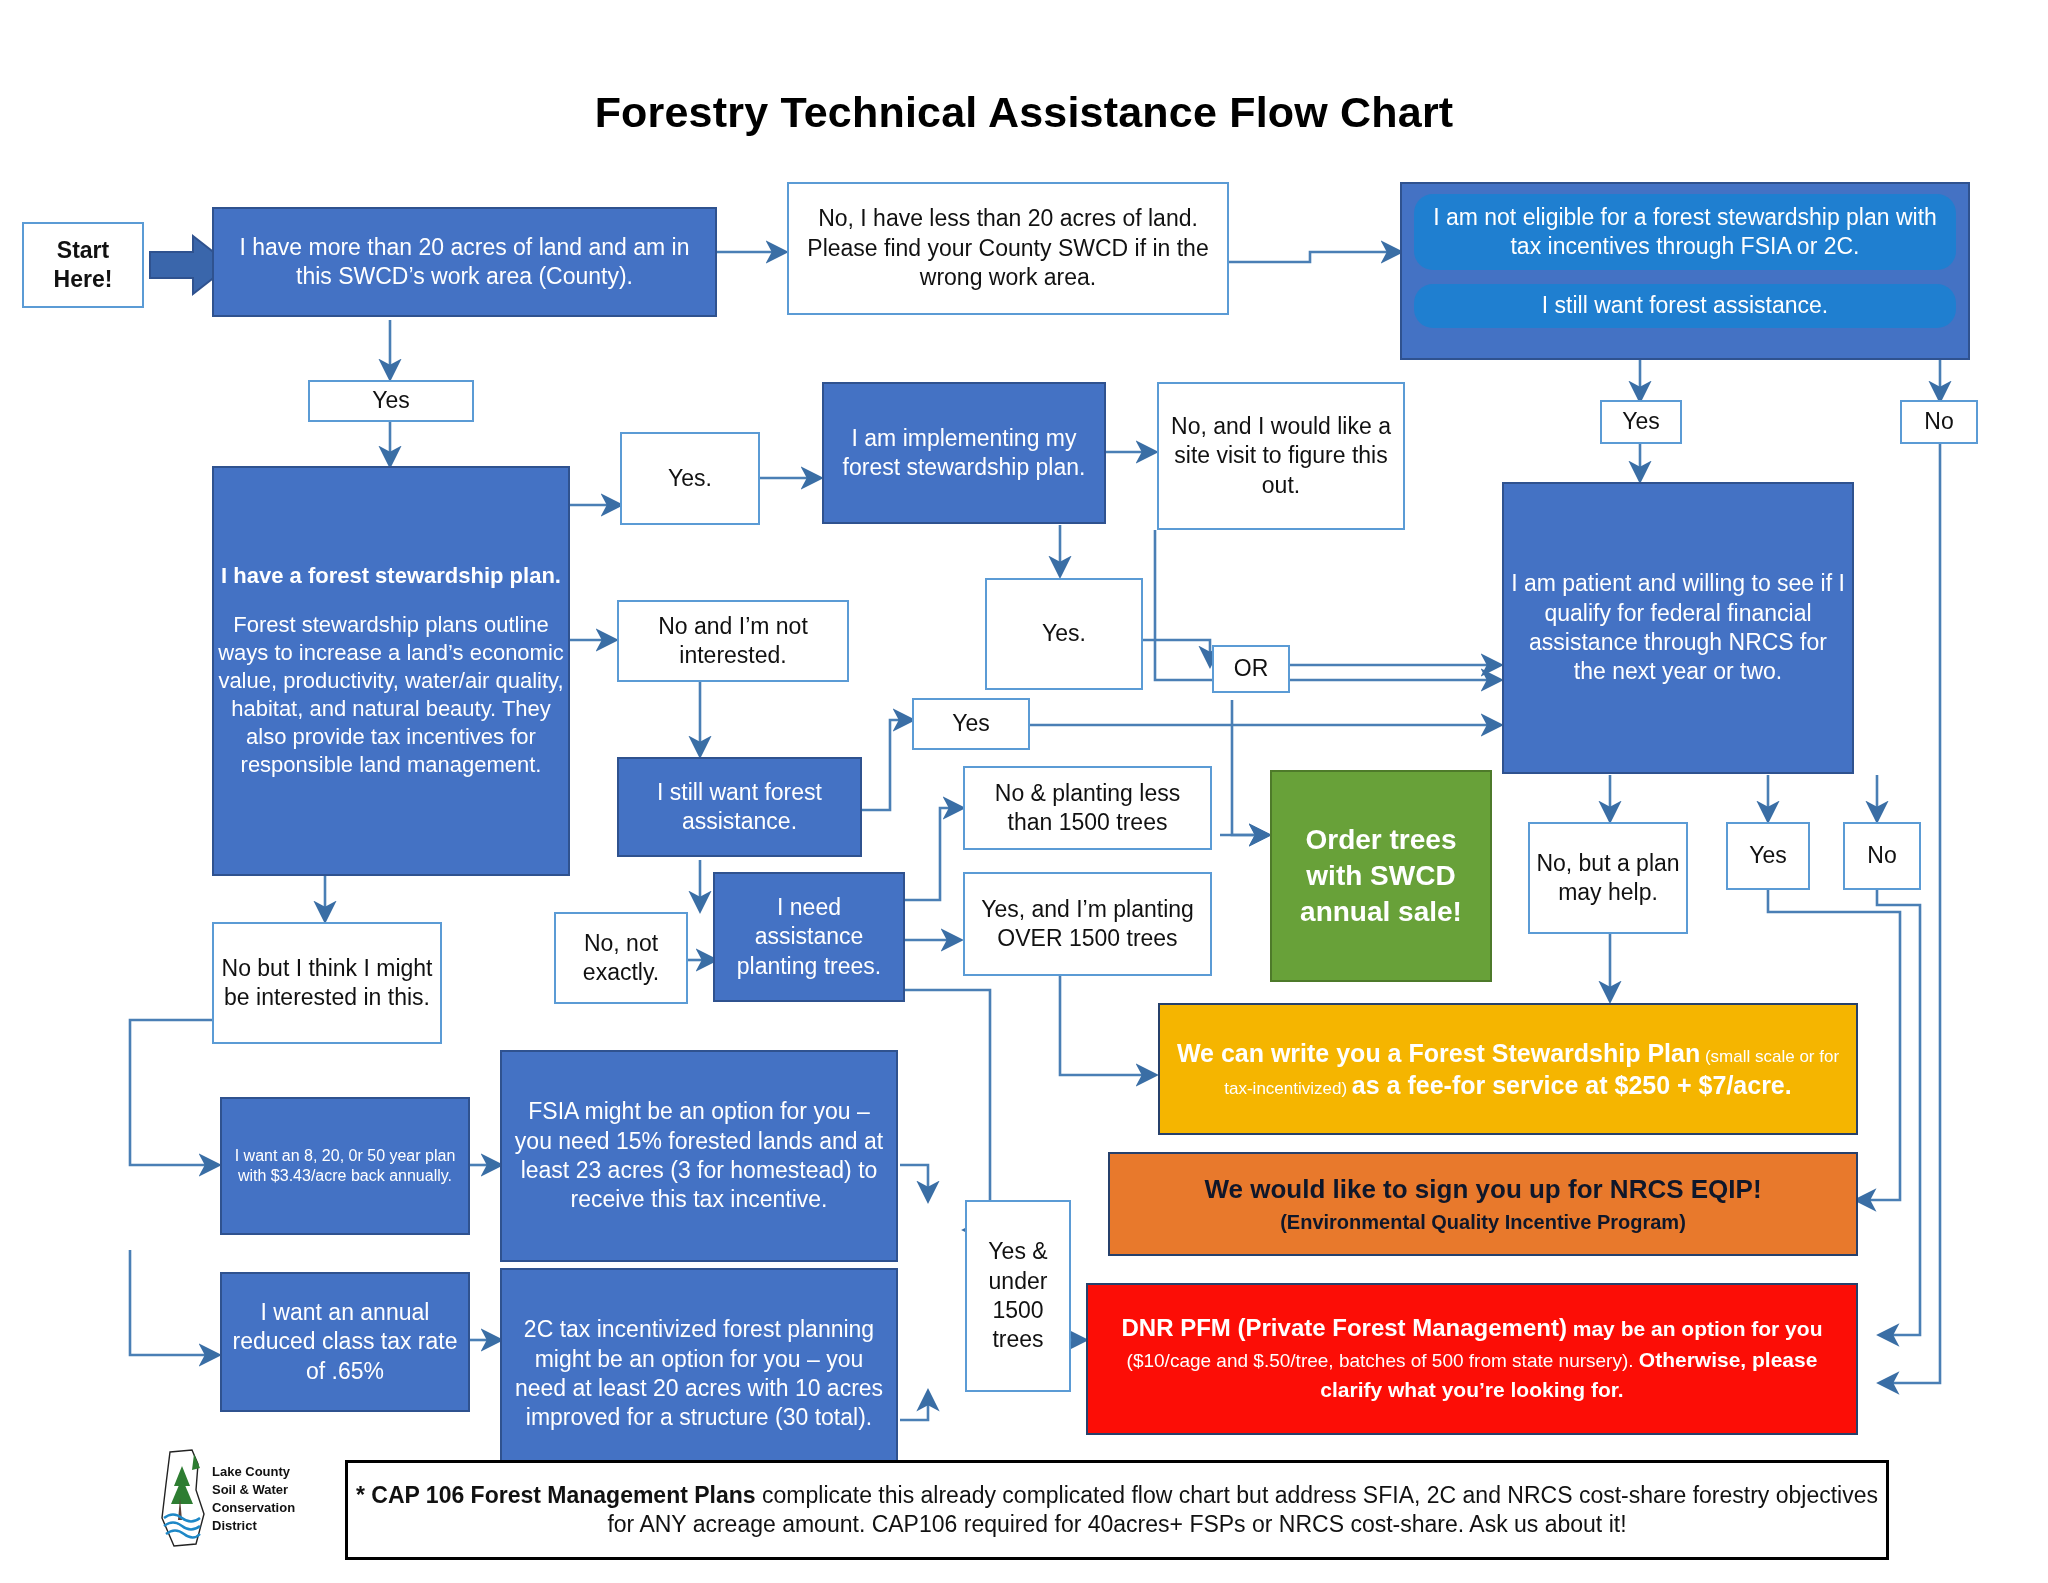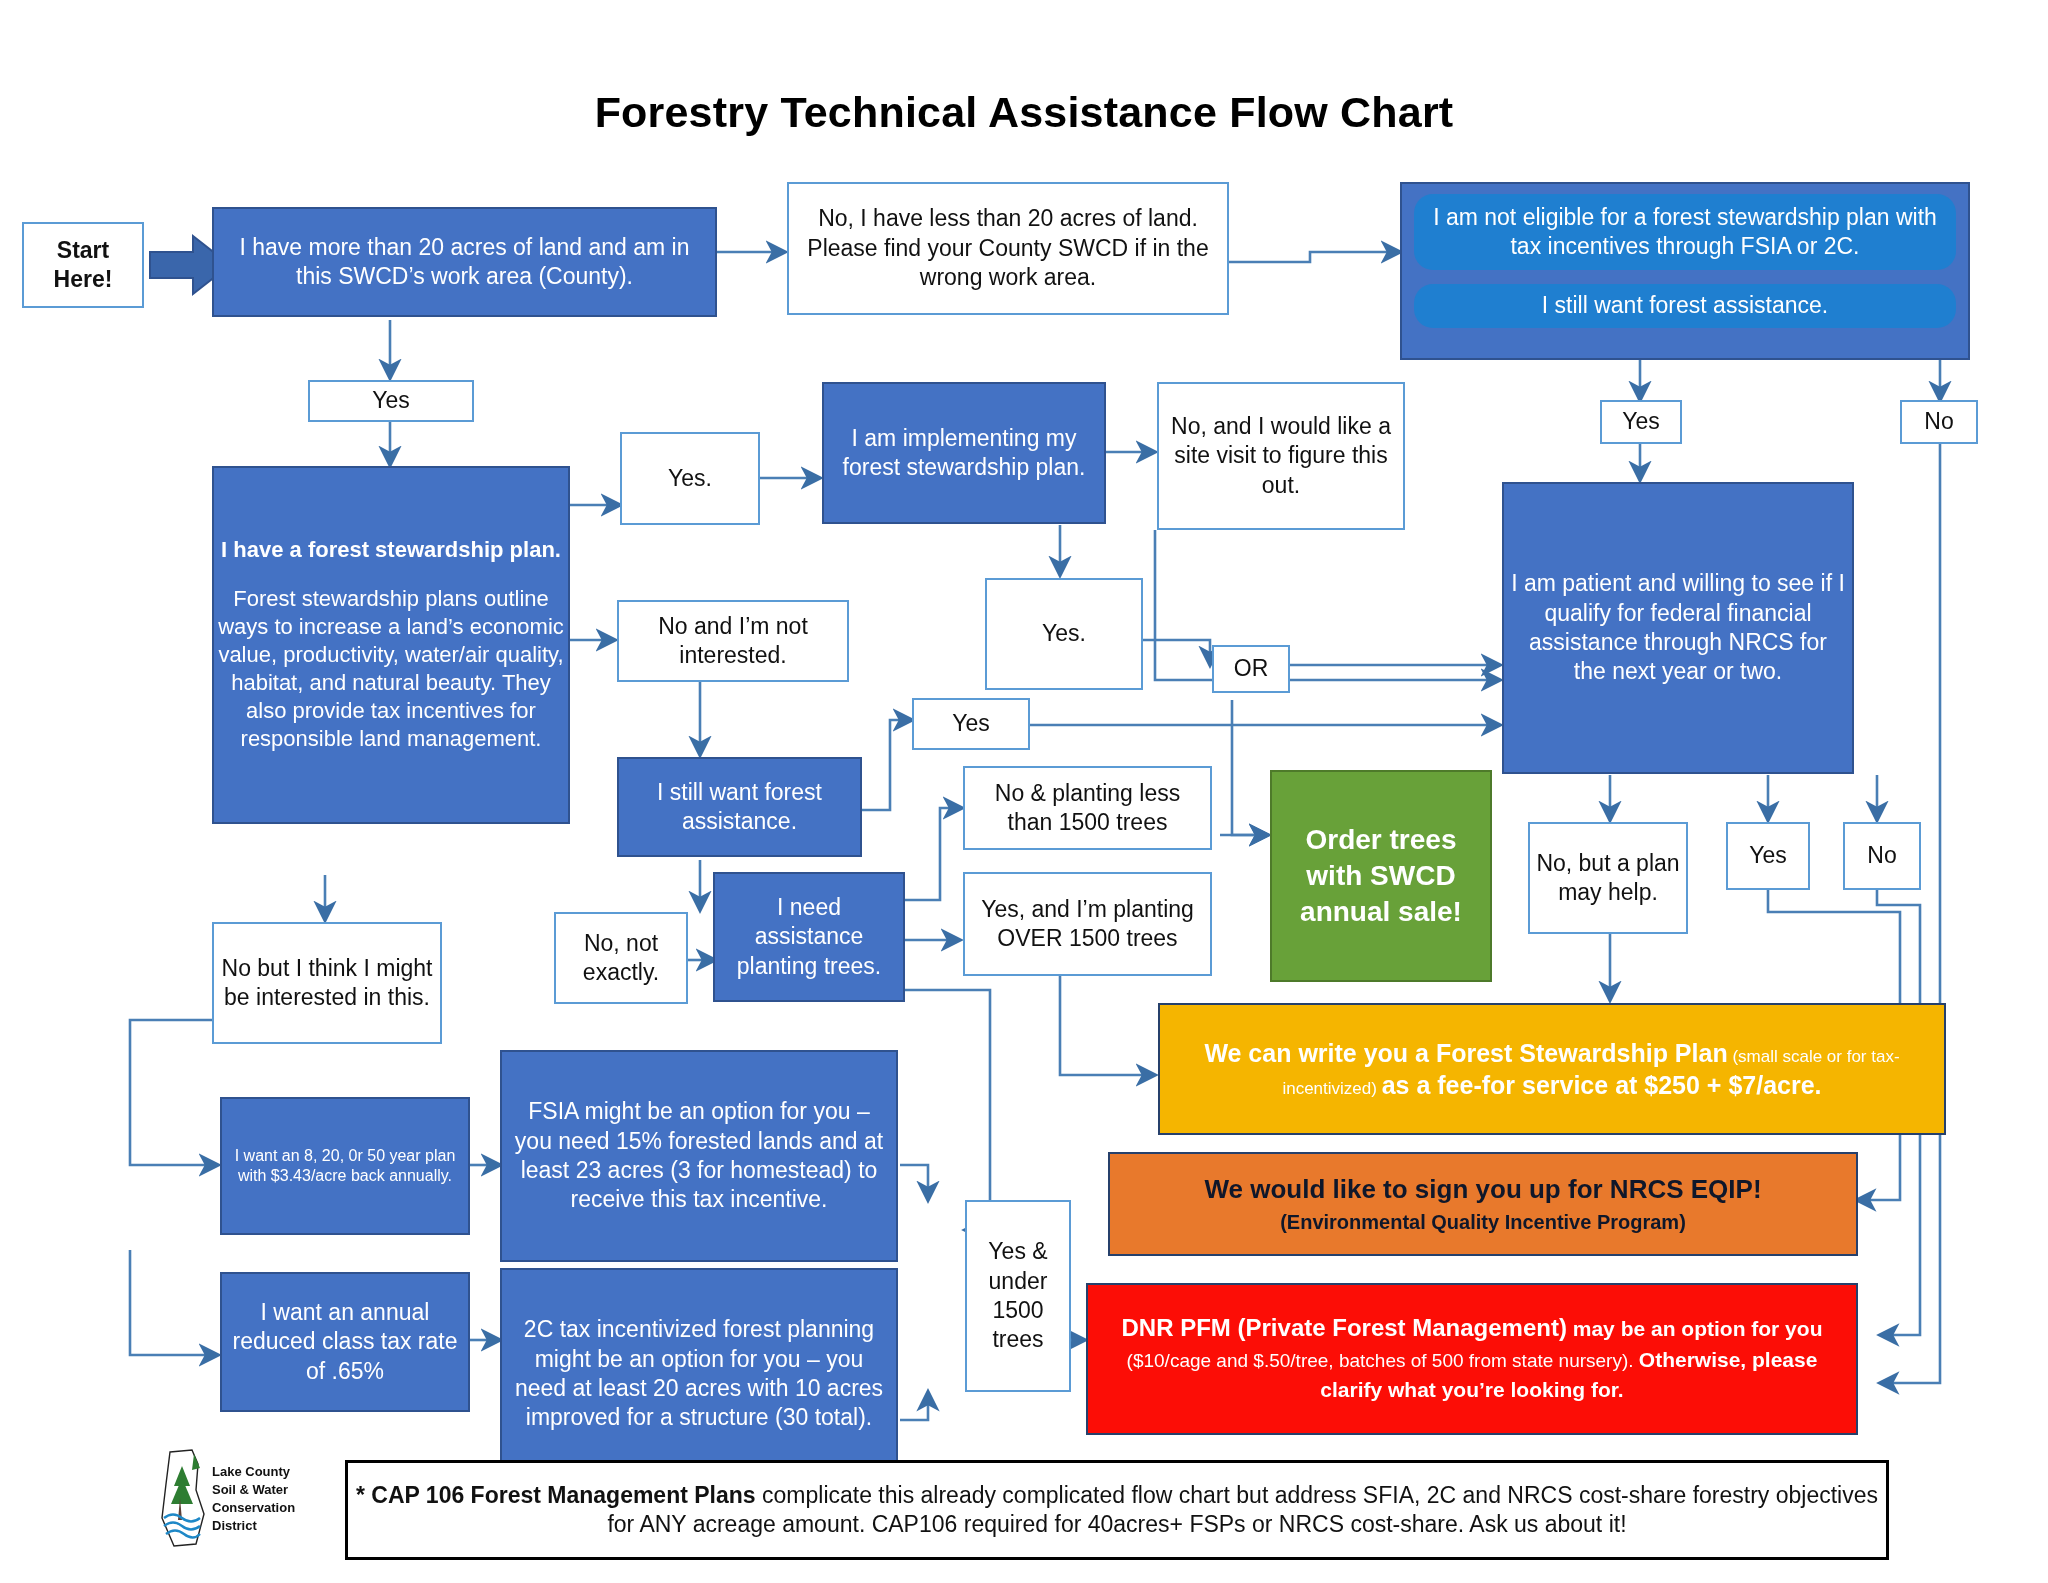--- a/index.html
+++ b/index.html
@@ -150,21 +150,21 @@
     <div style="height:14px"></div>
     <div class="node bluebar" style="position:relative;left:0;top:0;width:100%;height:44px;border:0;font-size:23px;">
       <div class="txt">I still want forest assistance.</div>
     </div>
   </div>
 
   <div class="node white" style="left:308px;top:380px;width:166px;height:42px;font-size:23px;">
     <div class="txt">Yes</div>
   </div>
 
-  <div class="node blue" style="left:212px;top:466px;width:358px;height:358px;font-size:22px;flex-direction:column;">
+  <div class="node blue" style="left:212px;top:466px;width:358px;height:410px;font-size:22px;flex-direction:column;">
     <div class="txt" style="font-weight:bold;padding-bottom:18px;">I have a forest stewardship plan.</div>
     <div class="txt">Forest stewardship plans outline ways to increase a land’s economic value, productivity, water/air quality, habitat, and natural beauty. They also provide tax incentives for responsible land management.</div>
   </div>
 
   <div class="node white" style="left:620px;top:432px;width:140px;height:93px;font-size:23px;">
     <div class="txt">Yes.</div>
   </div>
 
   <div class="node blue" style="left:822px;top:382px;width:284px;height:142px;font-size:23px;">
     <div class="txt">I am implementing my forest stewardship plan.</div>
@@ -255,21 +255,21 @@
   </div>
 
   <div class="node white" style="left:1726px;top:822px;width:84px;height:68px;font-size:23px;">
     <div class="txt">Yes</div>
   </div>
 
   <div class="node white" style="left:1843px;top:822px;width:78px;height:68px;font-size:23px;">
     <div class="txt">No</div>
   </div>
 
-  <div class="node yellow" style="left:1158px;top:1003px;width:788px;height:132px;font-size:25px;">
+  <div class="node yellow" style="left:1158px;top:1003px;width:700px;height:132px;font-size:25px;">
     <div class="txt">
       <span>We can write you a Forest Stewardship Plan</span><span class="small"> (small scale or for tax-incentivized) </span><span>as a fee-for service at $250 + $7/acre.</span>
     </div>
   </div>
 
   <div class="node orange" style="left:1108px;top:1152px;width:750px;height:104px;font-size:26px;flex-direction:column;">
     <div class="txt">We would like to sign you up for NRCS EQIP!</div>
     <div class="txt" style="font-size:20px;">(Environmental Quality Incentive Program)</div>
   </div>
 

